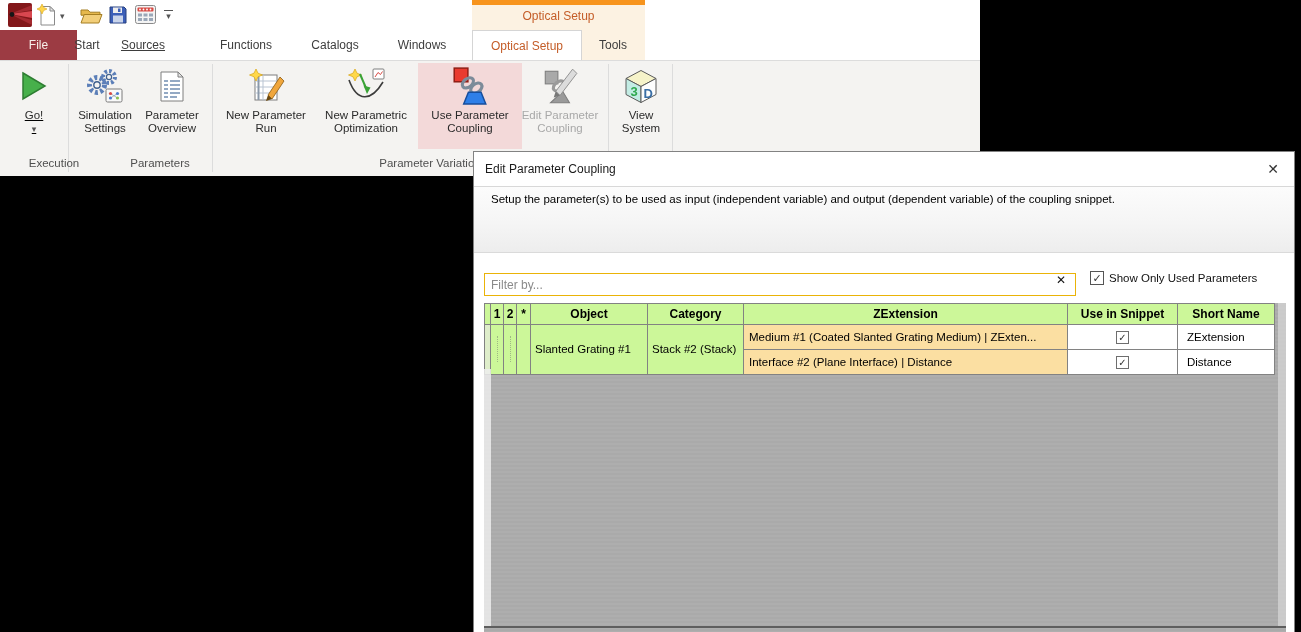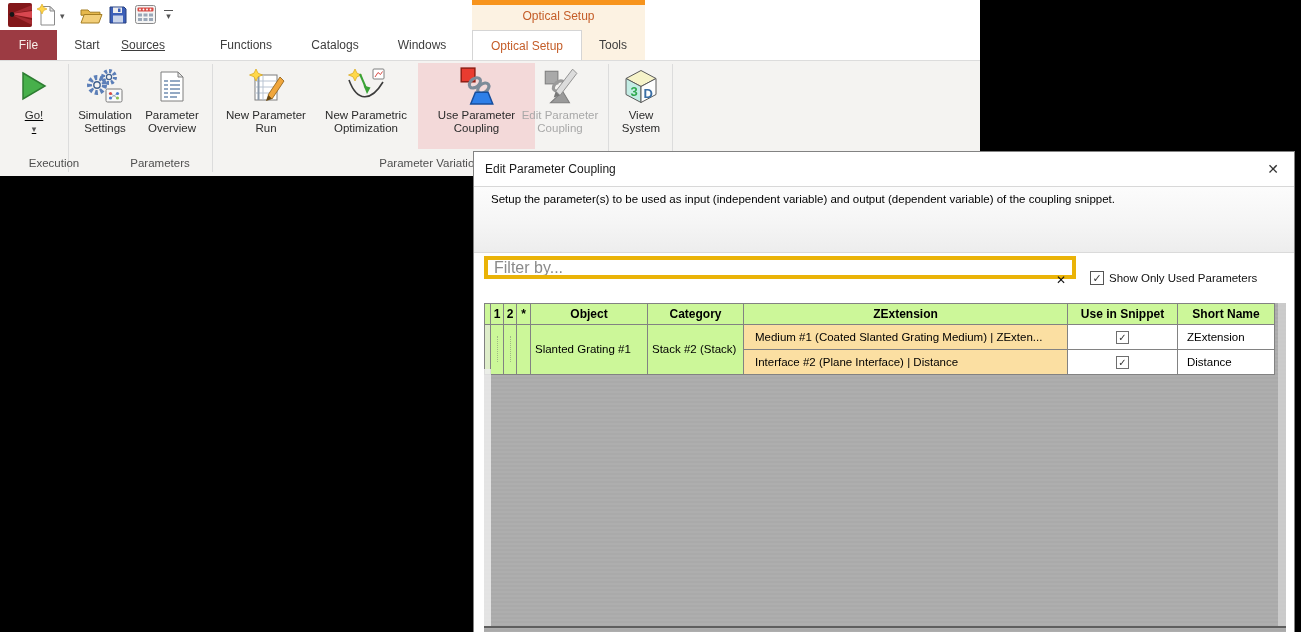--- a/index.html
+++ b/index.html
@@ -46,22 +46,22 @@
                font-size:12px; color:#1A1A1A; padding-left:11px; background:#fff; }
   .dlg-close { position:absolute; right:2px; top:0; width:38px; height:33px; display:flex; align-items:center;
                justify-content:center; font-size:14px; color:#333; cursor:pointer; }
   .dlg-header { position:absolute; left:0; top:34px; width:100%; height:67px;
                 background:linear-gradient(180deg,#FCFCFC 0%,#F5F5F5 55%,#EDEDED 100%);
                 border-top:1px solid #D8D8D8; border-bottom:1px solid #DADADA; }
   .dlg-section { font-size:12px; font-weight:bold; color:#000; margin:10px 0 0 11px; }
   .dlg-desc { font-size:11.5px; color:#000; margin:6px 8px 0 17px; }
   .dlg-body { position:absolute; left:0; top:101px; right:0; bottom:0; background:#fff; }
 
-  .filter-input { position:absolute; left:10px; top:3px; width:592px; height:23px; border:4px solid #eab308;
-                  font-family:"Liberation Sans",sans-serif; font-size:16px; padding:0 26px 0 6px; color:#222; }
+  .filter-input { position:absolute; left:10px; top:20px; width:592px; height:23px; border:1px solid #eab308;
+                  font-family:"Liberation Sans",sans-serif; font-size:12px; padding:0 26px 0 6px; color:#222; }
   .filter-input::placeholder { color:#8A8A8A; }
   .filter-clear { position:absolute; left:578px; top:18px; width:18px; height:17px; display:flex; align-items:center;
                   justify-content:center; font-size:12px; color:#111; cursor:pointer; }
   .chk-row { position:absolute; left:616px; top:18px; display:flex; align-items:center; gap:5px; }
   .cbx { width:14px; height:14px; background:#fff; border:1px solid #555; display:inline-flex; align-items:center;
          justify-content:center; font-size:11px; color:#333; }
   .chk-label { font-size:11.5px; color:#111; }
 
   .table-zone { position:absolute; left:10px; top:50px; width:802px; bottom:0;
                 background:repeating-linear-gradient(180deg,#AEAEAE 0 2px,#AAAAAA 2px 4px); }
@@ -70,21 +70,21 @@
   .tz-bottom-line { position:absolute; left:0; right:0; bottom:4px; height:2px; background:#5E5E5E; }
 
   table.grid { border-collapse:collapse; table-layout:fixed; width:790px; background:#fff; position:relative;
                font-size:11.5px; color:#000; border:1px solid #5F5F5F; }
   .grid th, .grid td { border:1px solid #828282; overflow:hidden; }
   .grid th { background:#CCF799; font-size:12px; font-weight:bold; height:21px; text-align:center; }
   .grid td { height:22px; }
   td.cell-green { background:#CCF799; padding:18px 4px; line-height:13px;margin-top:11px; }
   td.cell-rowhead { background:#DFEECB; }
   td.cell-ind { background:#CCF799; text-align:center; vertical-align:middle; }
-  td.cell-param { background:#FBDFA2; padding:0 11px; white-space:nowrap; text-overflow:ellipsis; }
+  td.cell-param { background:#FBDFA2; padding:0 5px; white-space:nowrap; text-overflow:ellipsis; }
   td.cell-use { background:#fff; text-align:center; vertical-align:middle; }
   td.cell-short { background:#fff; padding:0 0 0 9px; }
   .cbx-sm { width:13px; height:13px; border:1px solid #6E6E6E; background:#fff; display:inline-flex;
             align-items:center; justify-content:center; font-size:10px; color:#333; margin-top:1px; }
   .treedash { display:inline-block; width:1px; height:26px; border-left:1px dotted #9FB884; }
 
   svg { display:block; }
 </style>
 </head>
 <body>
@@ -150,21 +150,21 @@
         <span class="caret">▾</span>
       </div>
     </div>
 
     <div class="ctx-zone">
       <div class="ctx-bar"></div>
       <div class="ctx-label">Optical Setup</div>
     </div>
 
     <div class="tabs">
-      <div class="tab tab-file" style="left:0;width:57px;">File</div>
+      <div class="tab tab-file" style="left:0;width:77px;">File</div>
       <div class="tab" style="left:62px;width:50px;">Start</div>
       <div class="tab" style="left:110px;width:66px;text-decoration:underline;">Sources</div>
       <div class="tab" style="left:204px;width:84px;">Functions</div>
       <div class="tab" style="left:296px;width:78px;">Catalogs</div>
       <div class="tab" style="left:382px;width:80px;">Windows</div>
       <div class="tab tab-selected" style="left:472px;width:110px;">Optical Setup</div>
       <div class="tab tab-on-cream" style="left:582px;width:62px;">Tools</div>
     </div>
 
     <div class="rcontent">
@@ -240,21 +240,21 @@
             <path d="M2 12 C10 34, 24 34, 36 14" fill="none" stroke="#3C3C3C" stroke-width="1.6"></path>
             <line x1="13" y1="6" x2="19" y2="20" stroke="#3AA336" stroke-width="2"></line>
             <polygon points="20,26 16.5,17.5 23.5,19.5" fill="#3AA336"></polygon>
             <rect x="26" y="1" width="11" height="10" rx="1" fill="#FFFFFF" stroke="#7E7E7E"></rect>
             <path d="M28 9 L31 4.5 L33.5 6.5 L35.5 3.5" stroke="#D84B45" stroke-width="1" fill="none"></path>
           </svg>
         </span>
         <span class="rlabel">New Parametric Optimization</span>
       </div>
 
-      <div class="rbtn rbtn-active" style="left:418px;width:117px;">
+      <div class="rbtn rbtn-active" style="left:418px;width:104px;">
         <span class="ricon">
           <svg width="38" height="40" viewBox="0 0 36 38">
             <rect x="3" y="2" width="13" height="13" fill="#E93B2F" stroke="#8F1D14" stroke-width="1.4"></rect>
             <g stroke="#7C8B99" stroke-width="3" fill="none">
               <ellipse cx="16" cy="16" rx="6" ry="4" transform="rotate(-38 16 16)"></ellipse>
               <ellipse cx="24" cy="21" rx="6" ry="4" transform="rotate(-38 24 21)"></ellipse>
             </g>
             <polygon points="12,36 33,36 28.5,25 16.5,25" fill="#2E7FE8" stroke="#174E9C" stroke-width="1.4"></polygon>
           </svg>
         </span>

